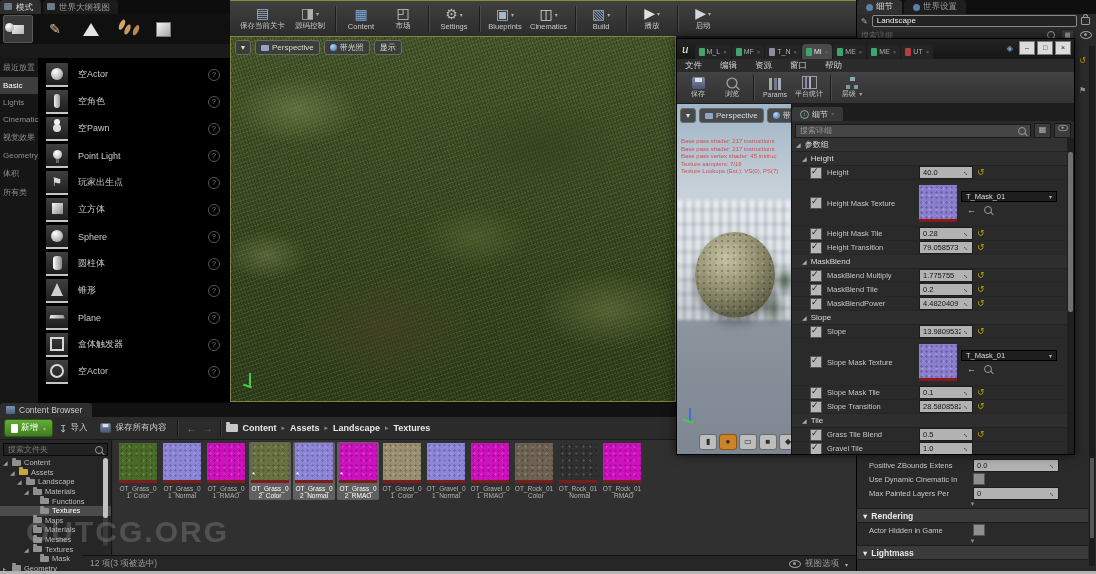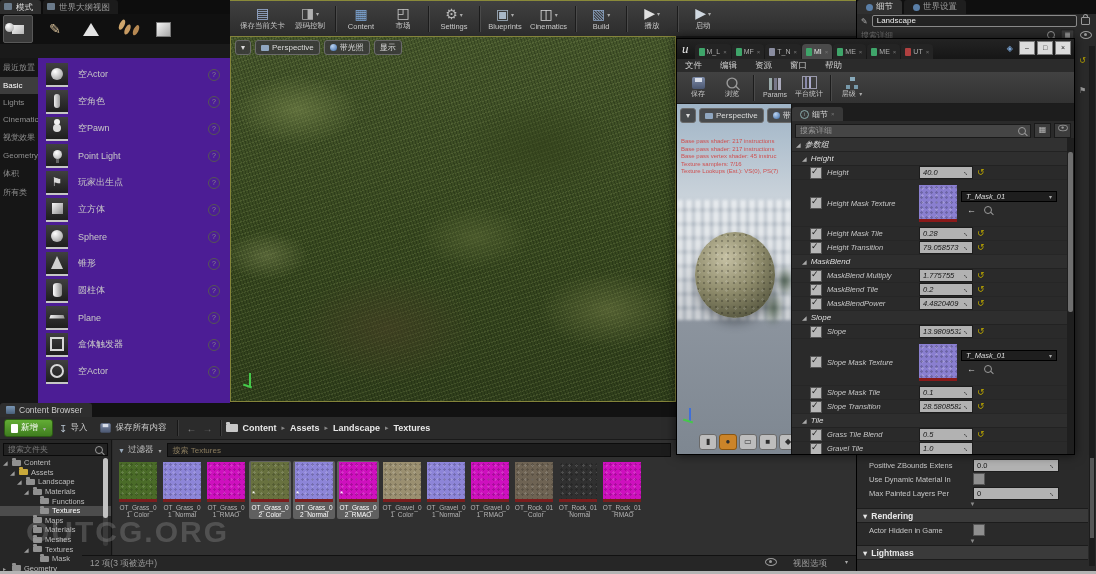--- a/index.html
+++ b/index.html
@@ -33,21 +33,21 @@
   .mbtn.active{background:#3a3a3a;border:1px solid #585858;}
   .mi{display:inline-block;}
   .mi-place{width:12px;height:9px;background:linear-gradient(135deg,#f2f2f2,#b6b6b6);position:relative;}
   .mi-place::before{content:"";position:absolute;left:-7px;top:-2px;width:9px;height:9px;border-radius:50%;background:radial-gradient(circle at 35% 30%,#fff,#9c9c9c);}
   .mi-paint{font-size:14px;color:#d8c09a;font-style:normal;}
   .mi-mount{width:0;height:0;border-left:8px solid transparent;border-right:8px solid transparent;border-bottom:13px solid #e3e3e3;}
   .mi-leaf{width:5px;height:11px;background:#c79a62;border-radius:50%;transform:rotate(25deg);box-shadow:8px -3px 0 #b68852,-7px -2px 0 #cfa66c;}
   .mi-cube{width:13px;height:13px;background:linear-gradient(135deg,#f5f5f5,#a8a8a8);border:1px solid #777;}
   #place-search{left:0;top:44px;width:230px;height:14px;background:#181818;display:flex;align-items:center;padding:0 4px;box-sizing:border-box;}
   .sfield{flex:1;display:flex;align-items:center;justify-content:space-between;background:#222;border:1px solid #0a0a0a;height:11px;padding:0 4px;color:#777;font-size:8px;}
-  #place-body{left:0;top:58px;width:230px;height:345px;background:#4c1d95;display:flex;}
+  #place-body{left:0;top:58px;width:230px;height:345px;background:#000000;display:flex;}
   #cat-col{width:38px;background:#161616;flex:none;}
   .cat{font-size:8px;color:#8f8f8f;padding:4px 2px 4px 3px;white-space:nowrap;overflow:hidden;}
   .cat.active{background:#3d3d3d;color:#fff;}
   #item-list{flex:1;position:relative;padding-top:3px;}
   .prow{display:flex;align-items:center;height:27px;padding-left:8px;}
   .pi{width:22px;height:22px;background:linear-gradient(180deg,#404040,#1e1e1e);border-bottom:2px solid #c6c6c6;display:flex;align-items:center;justify-content:center;flex:none;}
   .plabel{font-size:9px;color:#c8c8c8;margin-left:10px;flex:1;white-space:nowrap;}
   .qmark{width:10px;height:10px;border:1px solid #555;border-radius:50%;color:#888;font-size:7px;line-height:10px;text-align:center;margin-right:10px;flex:none;}
   .sh-sphere{width:12px;height:12px;border-radius:50%;background:radial-gradient(circle at 35% 30%,#fff,#8f8f8f);}
   .sh-character{width:6px;height:14px;border-radius:3px;background:linear-gradient(90deg,#eee,#999);}
@@ -126,21 +126,21 @@
   .k-grass2{background:#68713f;}
   .k-gravel{background:#9a8f70;}
   .k-rock{background:#6e6353;}
   .k-normal{background:#8d85d8;}
   .k-rocknormal{background:linear-gradient(135deg,#b070c8 20%,#7088d8 50%,#c070b8 80%);}
   .k-rmao{background:#ce10be;}
   .ntex{background-image:radial-gradient(rgba(0,0,0,.18) 1px,transparent 1.4px),radial-gradient(rgba(255,255,255,.14) 1px,transparent 1.4px);background-size:5px 5px,7px 7px;}
   #watermark{position:absolute;left:26px;top:112px;font-size:30px;font-weight:bold;letter-spacing:2px;color:rgba(170,170,170,.28);z-index:5;}
   #cb-status{position:absolute;left:82px;right:0;top:152px;height:16px;background:#262626;border-top:1px solid #111;display:flex;align-items:center;justify-content:space-between;padding:0 8px;z-index:6;}
   #cb-status .stxt{font-size:8.5px;color:#9a9a9a;}
-  #view-opts{display:flex;align-items:flex-start;gap:16px;color:#9a9a9a;font-size:8.5px;}
+  #view-opts{display:flex;align-items:center;gap:4px;color:#9a9a9a;font-size:8.5px;}
   
   #mat-win{left:676px;top:38px;width:399px;height:417px;background:#2f2f2f;border:1px solid #000;box-shadow:0 0 10px rgba(0,0,0,.65);box-sizing:border-box;z-index:30;}
   #mw-title{position:absolute;left:0;top:0;width:100%;height:20px;background:linear-gradient(180deg,#232323,#161616);display:flex;align-items:flex-end;}
   #ulogo{font-family:"Liberation Serif","DejaVu Serif",serif;font-style:italic;font-size:13px;color:#e8e8e8;margin:0 6px 2px 5px;}
   .atab{display:flex;align-items:center;gap:2px;height:15px;background:#242424;border-radius:4px 4px 0 0;padding:0 4px;margin-right:1px;font-size:7px;color:#b0b0b0;white-space:nowrap;}
   .atab.active{background:#4a4a4a;color:#e8e8e8;}
   .atab .aico{width:6px;height:8px;border-radius:1px;}
   .atab .x{color:#777;font-size:6px;margin-left:1px;}
   #mw-ctl{position:absolute;right:3px;top:2px;display:flex;gap:2px;align-items:center;}
   #mw-pin{color:#7aa6d8;font-size:8px;margin-right:4px;}
@@ -180,21 +180,21 @@
   .shbtn{width:16px;height:14px;background:#bdbdbd;border:1px solid #6a6a6a;border-radius:3px;color:#2e2e2e;font-size:8px;line-height:13px;text-align:center;}
   .shbtn.active{background:#cb8429;border-color:#8a5510;}
   
   #mw-details{position:absolute;left:114px;top:65px;right:0;height:350px;background:#2a2a2a;border-left:1px solid #141414;}
   #md-tabs{height:17px;background:#1d1d1d;display:flex;align-items:flex-end;}
   .mdtab{display:flex;align-items:center;gap:3px;background:#383838;border-radius:3px 3px 0 0;height:14px;padding:0 8px;font-size:8px;color:#ddd;}
   .mdtab .i{width:7px;height:7px;border-radius:50%;border:1px solid #8aa;color:#8aa;font-size:5px;line-height:7px;text-align:center;font-style:normal;}
   #md-search{display:flex;align-items:center;gap:3px;padding:2px 3px;}
   #md-search .inp{flex:1;display:flex;align-items:center;justify-content:space-between;background:#454545;border:1px solid #1a1a1a;height:12px;padding:0 4px;color:#999;font-size:8px;}
   .sqbtn{width:15px;height:13px;background:#3c3c3c;border:1px solid #1a1a1a;color:#bbb;font-size:8px;line-height:12px;text-align:center;}
-  #md-content{position:absolute;left:0;top:34px;right:7px;bottom:0;overflow:hidden;font-style:italic;}
+  #md-content{position:absolute;left:0;top:34px;right:7px;bottom:0;overflow:hidden;}
   .ghdr{display:flex;align-items:center;gap:4px;height:13px;background:#313131;border-bottom:1px solid #222;font-size:8px;color:#ddd;padding-left:4px;}
   .ghdr.sub{padding-left:10px;background:#2e2e2e;}
   .ghdr .arr{font-size:6px;color:#aaa;}
   .mrow{display:flex;align-items:center;height:13px;padding-left:18px;border-bottom:1px solid #262626;}
   .mlabel{font-size:7.5px;color:#c6c6c6;width:92px;flex:none;white-space:nowrap;overflow:hidden;margin-left:5px;}
   .mrow .vbox{width:52px;flex:none;}
   .trow2{height:46px;}
   .thumb{width:38px;height:34px;border-bottom:3px solid #8a1a1a;flex:none;
     background-image:radial-gradient(rgba(0,0,0,.2) 1px,transparent 1.5px),radial-gradient(rgba(255,255,255,.18) 1px,transparent 1.4px);
     background-color:#8a7fd0;background-size:5px 5px,7px 7px;}
@@ -311,30 +311,30 @@
         </div>
         <div class="prow">
           <span class="pi">
             <i class="sh-sphere"></i>
           </span>
           <span class="plabel">Sphere</span>
           <span class="qmark">?</span>
         </div>
         <div class="prow">
           <span class="pi">
+            <i class="sh-cylinder"></i>
+          </span>
+          <span class="plabel">圆柱体</span>
+          <span class="qmark">?</span>
+        </div>
+        <div class="prow">
+          <span class="pi">
             <i class="sh-cone"></i>
           </span>
           <span class="plabel">锥形</span>
-          <span class="qmark">?</span>
-        </div>
-        <div class="prow">
-          <span class="pi">
-            <i class="sh-cylinder"></i>
-          </span>
-          <span class="plabel">圆柱体</span>
           <span class="qmark">?</span>
         </div>
         <div class="prow">
           <span class="pi">
             <i class="sh-plane"></i>
           </span>
           <span class="plabel">Plane</span>
           <span class="qmark">?</span>
         </div>
         <div class="prow">
@@ -554,30 +554,20 @@
               <span class="arr">▸</span>
               <span class="folder"></span>
               <span>Geometry</span>
             </div>
           </div>
         <div id="tree-scroll">
             <i></i>
           </div>
       </div>
       <div id="asset-pane">
-        <div id="filter-row">
-          <div id="filter-btn">
-            <span class="fl">▼</span>
-            <span>过滤器</span>
-            <span class="dd">▾</span>
-          </div>
-          <div id="asset-search">
-            <span>搜索 Textures</span>
-          </div>
-        </div>
         <div id="tiles">
             <div class="tile">
               <div class="timg ntex k-grass1"></div>
               <div class="tname">OT_Grass_01_Color</div>
             </div>
             <div class="tile">
               <div class="timg ntex k-normal"></div>
               <div class="tname">OT_Grass_01_Normal</div>
             </div>
             <div class="tile">
@@ -664,21 +654,21 @@
     </div>
     <div id="rp-rows">
         <div class="rrow">
           <span class="rlabel">Positive ZBounds Extens</span>
           <div class="vbox">
             <span class="vtext">0.0</span>
             <span class="spin">↔</span>
           </div>
         </div>
         <div class="rrow">
-          <span class="rlabel">Use Dynamic Material In</span>
+          <span class="rlabel">Use Dynamic Cinematic In</span>
           <span class="chk dim"></span>
         </div>
         <div class="rrow">
           <span class="rlabel">Max Painted Layers Per</span>
           <div class="vbox">
             <span class="vtext">0</span>
             <span class="spin">↔</span>
           </div>
         </div>
         <div class="expander">▼</div>

